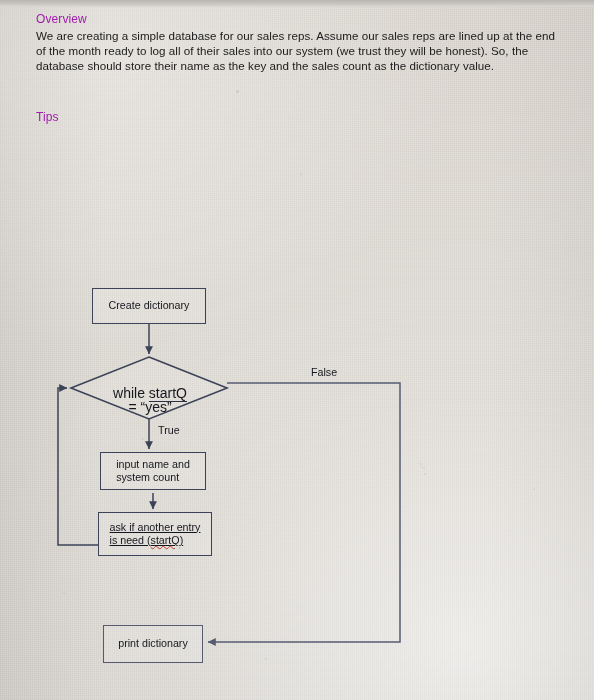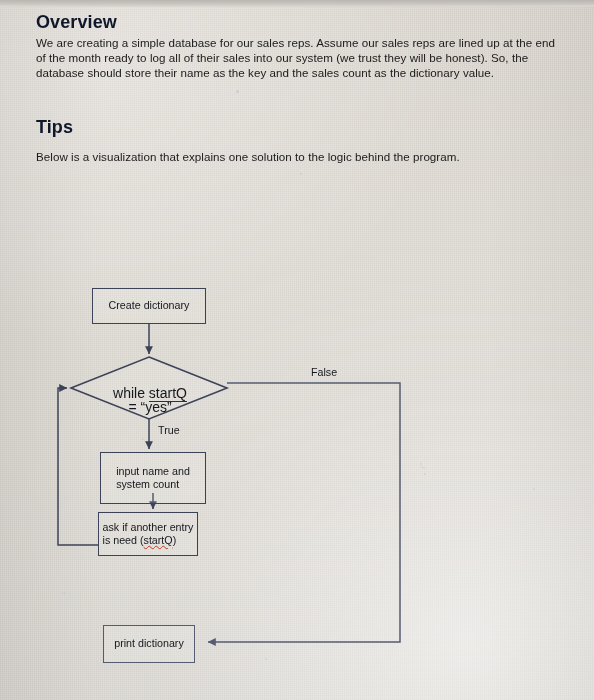--- a/index.html
+++ b/index.html
@@ -39,25 +39,25 @@
 
   
   #doc {
     position: absolute;
     left: 36px;
     top: 12px;
     width: 530px;
     color: #151515;
   }
   .h-title {
-    font-size: 18px;
-    font-weight: bold;
+    font-size: 12px;
+    font-weight: normal;
     letter-spacing: 0.1px;
     margin: 0 0 2px 0;
-    color: #0f172a;
+    color: #a21caf;
   }
   .para {
     font-size: 11.6px;
     line-height: 15.2px;
     margin: 0;
     color: #1b1b1b;
     letter-spacing: 0.05px;
   }
   .para b { font-weight: bold; }
   .block-gap-lg { height: 22px; }
@@ -80,23 +80,23 @@
     background: rgba(255,255,255,0.13);
     display: flex;
     align-items: center;
     justify-content: center;
     font-size: 10.7px;
     line-height: 13.4px;
     color: #16181f;
     pointer-events: auto;
   }
   #box-create   { left: 92px;  top: 288px; width: 114px; height: 36px; }
-  #box-input    { left: 100px; top: 452px; width: 106px; height: 52px; }
-  #box-ask      { left: 98px;  top: 512px; width: 100px; height: 44px; }
-  #box-print    { left: 103px; top: 625px; width: 92px; height: 38px;
+  #box-input    { left: 100px; top: 452px; width: 106px; height: 38px; }
+  #box-ask      { left: 98px;  top: 512px; width: 114px; height: 44px; text-decoration: underline; }
+  #box-print    { left: 103px; top: 625px; width: 100px; height: 38px;
                   border-color: #555c72; }
 
   .fc-label {
     position: absolute;
     font-size: 10.7px;
     color: #16181f;
     pointer-events: auto;
     margin-left: 20px;
   }
   #label-true  { left: 138px; top: 424px; }
@@ -142,21 +142,20 @@
 
   <div class="block-gap-lg"></div>
 
 
   <div class="block-gap-md"></div>
 
   <div class="h-title">Tips</div>
 
   <div class="block-gap-sm"></div>
 
-  <p class="para">Below is a visualization that explains one solution to the logic behind the program.</p>
 </div>
 
 <div id="flow">
 
   <svg width="594" height="700" viewBox="0 0 594 700" style="position:absolute;left:0;top:0;">
     <defs>
       <marker id="ah" markerWidth="7" markerHeight="7" refX="5.2" refY="2.6" orient="auto" markerUnits="strokeWidth">
         <path d="M0,0 L5.4,2.6 L0,5.2 z" fill="#3c4358"></path>
       </marker>
       <marker id="ahl" markerWidth="7" markerHeight="7" refX="5.2" refY="2.6" orient="auto" markerUnits="strokeWidth">

